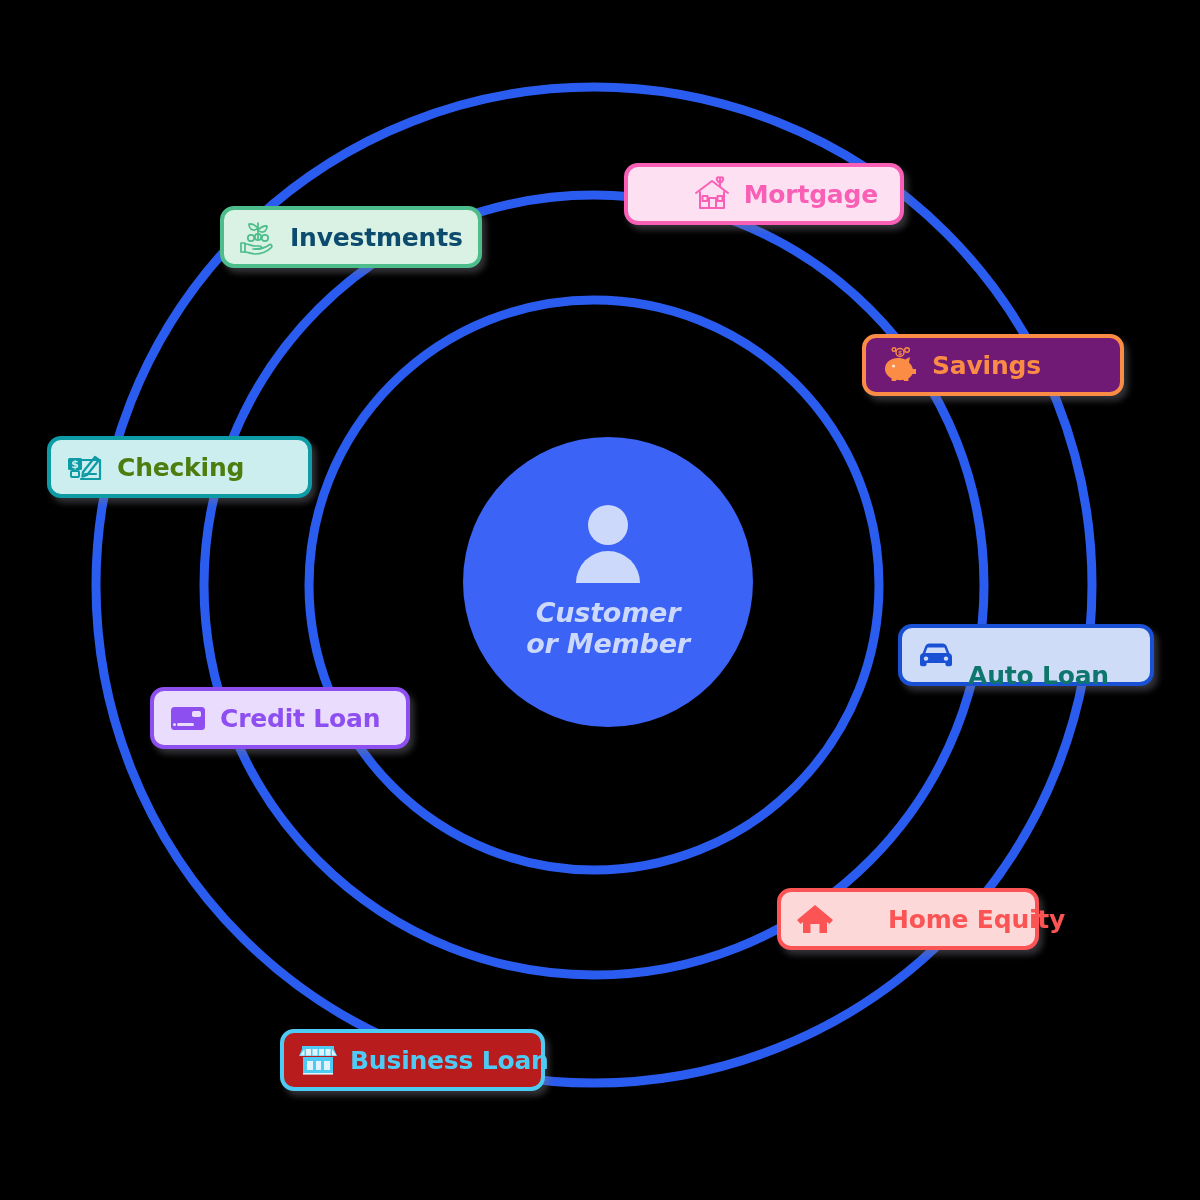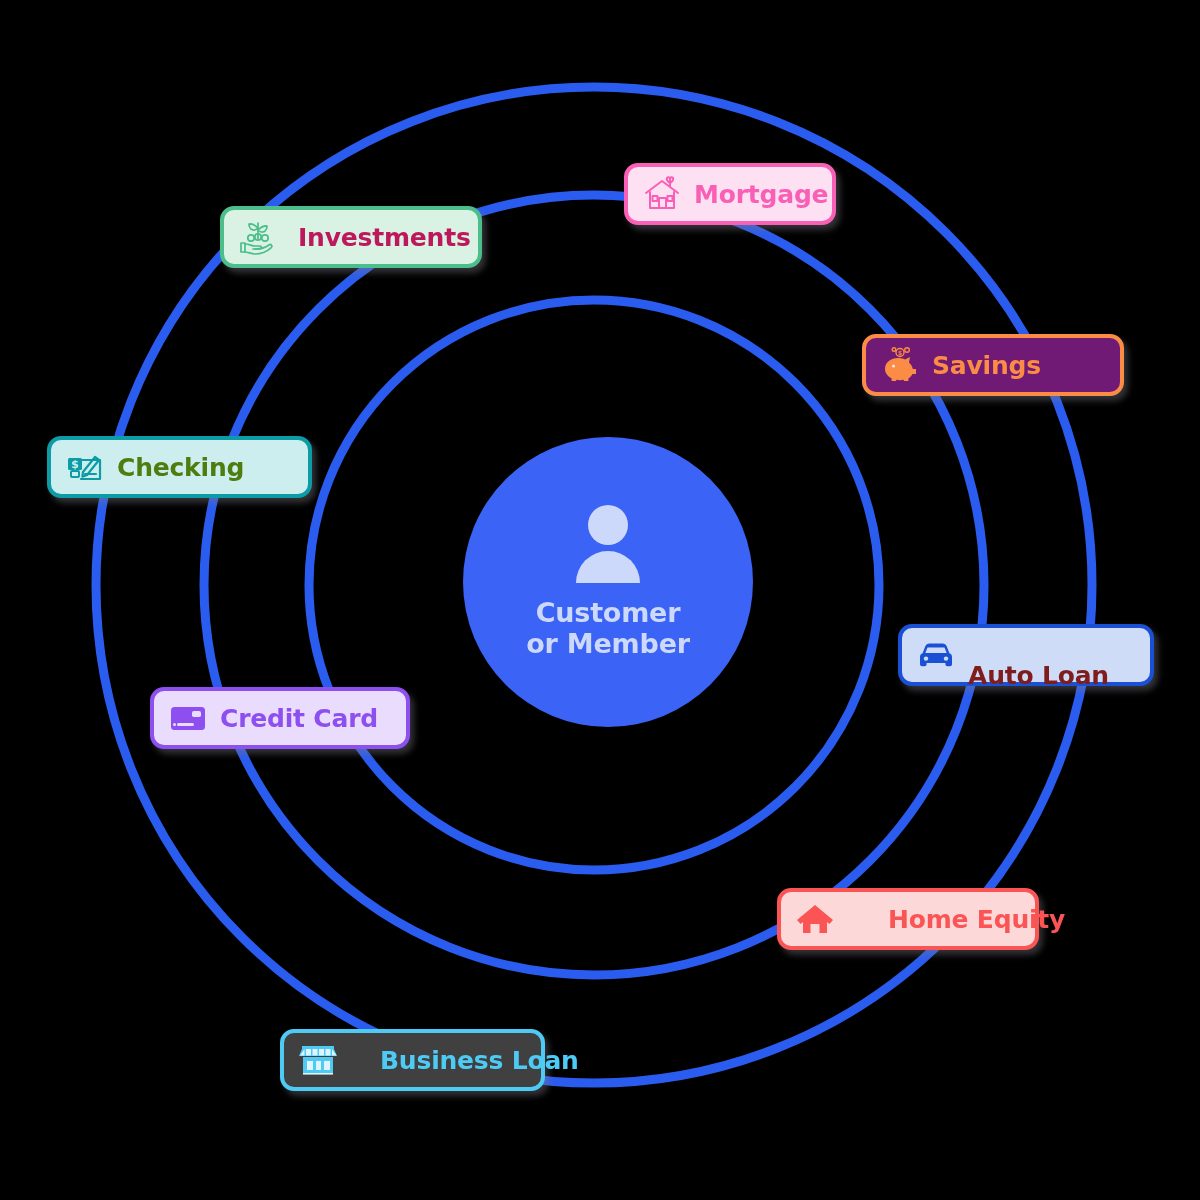--- a/index.html
+++ b/index.html
@@ -28,20 +28,21 @@
     top: 437px;
     width: 290px;
     height: 290px;
     border-radius: 50%;
     background: #3b63f6;
     display: flex;
     flex-direction: column;
     align-items: center;
     justify-content: center;
     z-index: 5;
+    font-style: italic;
   }
   .hub-icon {
     width: 74px;
     height: 78px;
     margin-bottom: 14px;
     display: block;
   }
   .hub-label {
     color: #ccd9fb;
     font-weight: 700;
@@ -95,21 +96,21 @@
     <svg class="hub-icon" viewBox="0 0 74 78" xmlns="http://www.w3.org/2000/svg">
       <circle cx="37" cy="20" r="20" fill="#ccd9fb"></circle>
       <path d="M5 78 A32 32 0 0 1 69 78 Z" fill="#ccd9fb"></path>
     </svg>
     <div class="hub-label" style="color: rgb(204, 217, 251);">
       <div>Customer</div>
       <div>or Member</div>
     </div>
   </div>
 
-  <div class="pill" id="pill-mortgage" style="left: 624px; top: 163px; width: 212px; background: rgb(253, 224, 241); border-color: rgb(250, 95, 182); color: rgb(250, 95, 182);">
+  <div class="pill" id="pill-mortgage" style="left: 624px; top: 163px; width: 280px; background: rgb(253, 224, 241); border-color: rgb(250, 95, 182); color: rgb(250, 95, 182); justify-content: flex-end;">
     <svg class="pill-icon" viewBox="0 0 40 40" xmlns="http://www.w3.org/2000/svg">
       <g fill="none" stroke="currentColor" stroke-width="2" stroke-linejoin="round" stroke-linecap="round">
         <path d="M4 19 L20 7 L36 19"></path>
         <path d="M8 18 V34 H32 V18"></path>
         <rect x="17" y="24" width="7" height="10"></rect>
         <rect x="10.5" y="22" width="5" height="5"></rect>
         <rect x="25.5" y="22" width="5" height="5"></rect>
         <path d="M28 12 V5"></path>
         <path d="M28 5 c0-2.2 3.2-2.2 3.2 0 c0 2-3.2 4-3.2 4 c0-0 -3.2-2 -3.2-4 c0-2.2 3.2-2.2 3.2 0 z"></path>
       </g>
@@ -124,21 +125,21 @@
         <path d="M20 11 c-5-5 -9-4 -9-4 c0 0 0 5 4 6 c2.5 .6 5 -2 5 -2z"></path>
         <path d="M20 13 c5-5 9-4 9-4 c0 0 0 5 -4 6 c-2.5 .6 -5 -2 -5 -2z"></path>
         <circle cx="13" cy="21" r="3.2"></circle>
         <circle cx="20" cy="20" r="3.2"></circle>
         <circle cx="27" cy="21" r="3.2"></circle>
         <path d="M3 26 h4 v9 h-4z"></path>
         <path d="M7 27 c4 0 7 2 10 2 h5 c2 0 2 3 0 3 h-7"></path>
         <path d="M17 32 c6 0 10 -1 14 -4 c2 -1.5 4 1 2 2.8 c-4 3.6 -9 6.2 -16 6.2 c-4 0 -7 -2 -10 -2"></path>
       </g>
     </svg>
-    <span class="pill-label" style="color: #be185d; margin-left: 8px;">Investments</span>
+    <span class="pill-label" style="color: #0c4a6e;">Investments</span>
   </div>
 
   <div class="pill" id="pill-savings" style="left: 862px; top: 334px; width: 262px; background: #701a75; border-color: rgb(250, 140, 69); color: rgb(250, 140, 69);">
     <svg class="pill-icon" viewBox="0 0 40 40" xmlns="http://www.w3.org/2000/svg">
       <g fill="currentColor">
         <path d="M5 24 c0-7 6-11 13-11 c3 0 5 .5 7 1.5 l5-2.5 l-1 5.5 c2 1.7 3.4 4 3.8 6.5 H36 v5 h-3.6 c-.8 1.8 -2.2 3.3 -4 4.4 V36 h-4.6 v-1.2 c-1.2 .25 -2.5 .4 -3.8 .4 c-1.3 0 -2.6 -.15 -3.8 -.4 V36 H11.6 v-2.6 C8 31.4 5 28.2 5 24 z"></path>
         <circle cx="13.5" cy="21" r="1.6" fill="#fde5d2"></circle>
       </g>
       <g fill="none" stroke="currentColor" stroke-width="1.4">
         <circle cx="20" cy="7.5" r="4"></circle>
@@ -168,42 +169,42 @@
 
   <div class="pill" id="pill-auto-loan" style="left: 898px; top: 624px; width: 256px; background: rgb(207, 220, 247); border-color: rgb(26, 81, 212); color: rgb(26, 81, 212);">
     <svg class="pill-icon" viewBox="0 0 40 40" xmlns="http://www.w3.org/2000/svg">
       <g fill="currentColor">
         <path d="M4 22 c0-2 1-3.3 2.6-3.8 L9.4 11 c.7-1.8 2.1-2.6 4-2.6 h13.2 c1.9 0 3.3 .8 4 2.6 l2.8 7.2 c1.6 .5 2.6 1.8 2.6 3.8 v7.2 c0 1.1-.9 2-2 2 h-2.6 c-1.1 0-2-.9-2-2 V28 H10.6 v1.2 c0 1.1-.9 2-2 2 H6 c-1.1 0-2-.9-2-2z"></path>
         <path d="M11.5 12.5 h17 l2.2 5.6 H9.3 z" fill="#cfdcf7"></path>
         <circle cx="10" cy="23.6" r="2.2" fill="#cfdcf7"></circle>
         <circle cx="30" cy="23.6" r="2.2" fill="#cfdcf7"></circle>
       </g>
     </svg>
-    <span class="pill-label" style="color: #7f1d1d; margin-top: 40px;">Auto Loan</span>
+    <span class="pill-label" style="color: #0f766e; margin-top: 40px;">Auto Loan</span>
   </div>
 
   <div class="pill" id="pill-credit-card" style="left: 150px; top: 687px; width: 260px; background: rgb(233, 220, 253); border-color: rgb(142, 79, 240); color: rgb(142, 79, 240);">
     <svg class="pill-icon" viewBox="0 0 40 40" xmlns="http://www.w3.org/2000/svg">
       <rect x="3" y="9" width="34" height="23" rx="3.5" fill="currentColor"></rect>
       <rect x="24" y="13" width="9" height="6" rx="1.8" fill="#e9dcfd"></rect>
       <rect x="9" y="25" width="17" height="3" rx="1.5" fill="#e9dcfd"></rect>
       <circle cx="6.5" cy="26.5" r="1.5" fill="#e9dcfd"></circle>
     </svg>
-    <span class="pill-label" style="color: rgb(142, 79, 240);">Credit Card</span>
+    <span class="pill-label" style="color: rgb(142, 79, 240);">Credit Loan</span>
   </div>
 
   <div class="pill" id="pill-home-equity" style="left: 777px; top: 888px; width: 262px; background: rgb(252, 216, 216); border-color: rgb(250, 84, 84); color: rgb(250, 84, 84);">
     <svg class="pill-icon" viewBox="0 0 40 40" xmlns="http://www.w3.org/2000/svg">
       <path d="M20 6 L38 21 l-3.6 4 L32 23 v11 H8 V23 l-2.4 2 L2 21 z" fill="currentColor"></path>
       <rect x="15.5" y="25" width="9" height="9" fill="#fcd8d8"></rect>
     </svg>
     <span class="pill-label" style="color: rgb(250, 84, 84); margin-left: 41px;">Home Equity</span>
   </div>
 
-  <div class="pill" id="pill-business-loan" style="left: 280px; top: 1029px; width: 265px; background: #404040; border-color: rgb(78, 203, 245); color: rgb(78, 203, 245); gap: 30px;">
+  <div class="pill" id="pill-business-loan" style="left: 280px; top: 1029px; width: 265px; background: #b91c1c; border-color: rgb(78, 203, 245); color: rgb(78, 203, 245);">
     <svg class="pill-icon" viewBox="0 0 40 40" xmlns="http://www.w3.org/2000/svg">
       <g fill="currentColor">
         <path d="M4 6 h32 v3 l3 7 H1 l3-7z"></path>
         <rect x="5" y="17" width="30" height="17"></rect>
       </g>
       <g fill="#dff4fd">
         <path d="M6.5 9 v6.5 h-4.5z"></path>
         <path d="M13 9 v6.5 h-5 V9z"></path>
         <path d="M19.5 9 v6.5 h-5 V9z"></path>
         <path d="M26 9 v6.5 h-5 V9z"></path>

